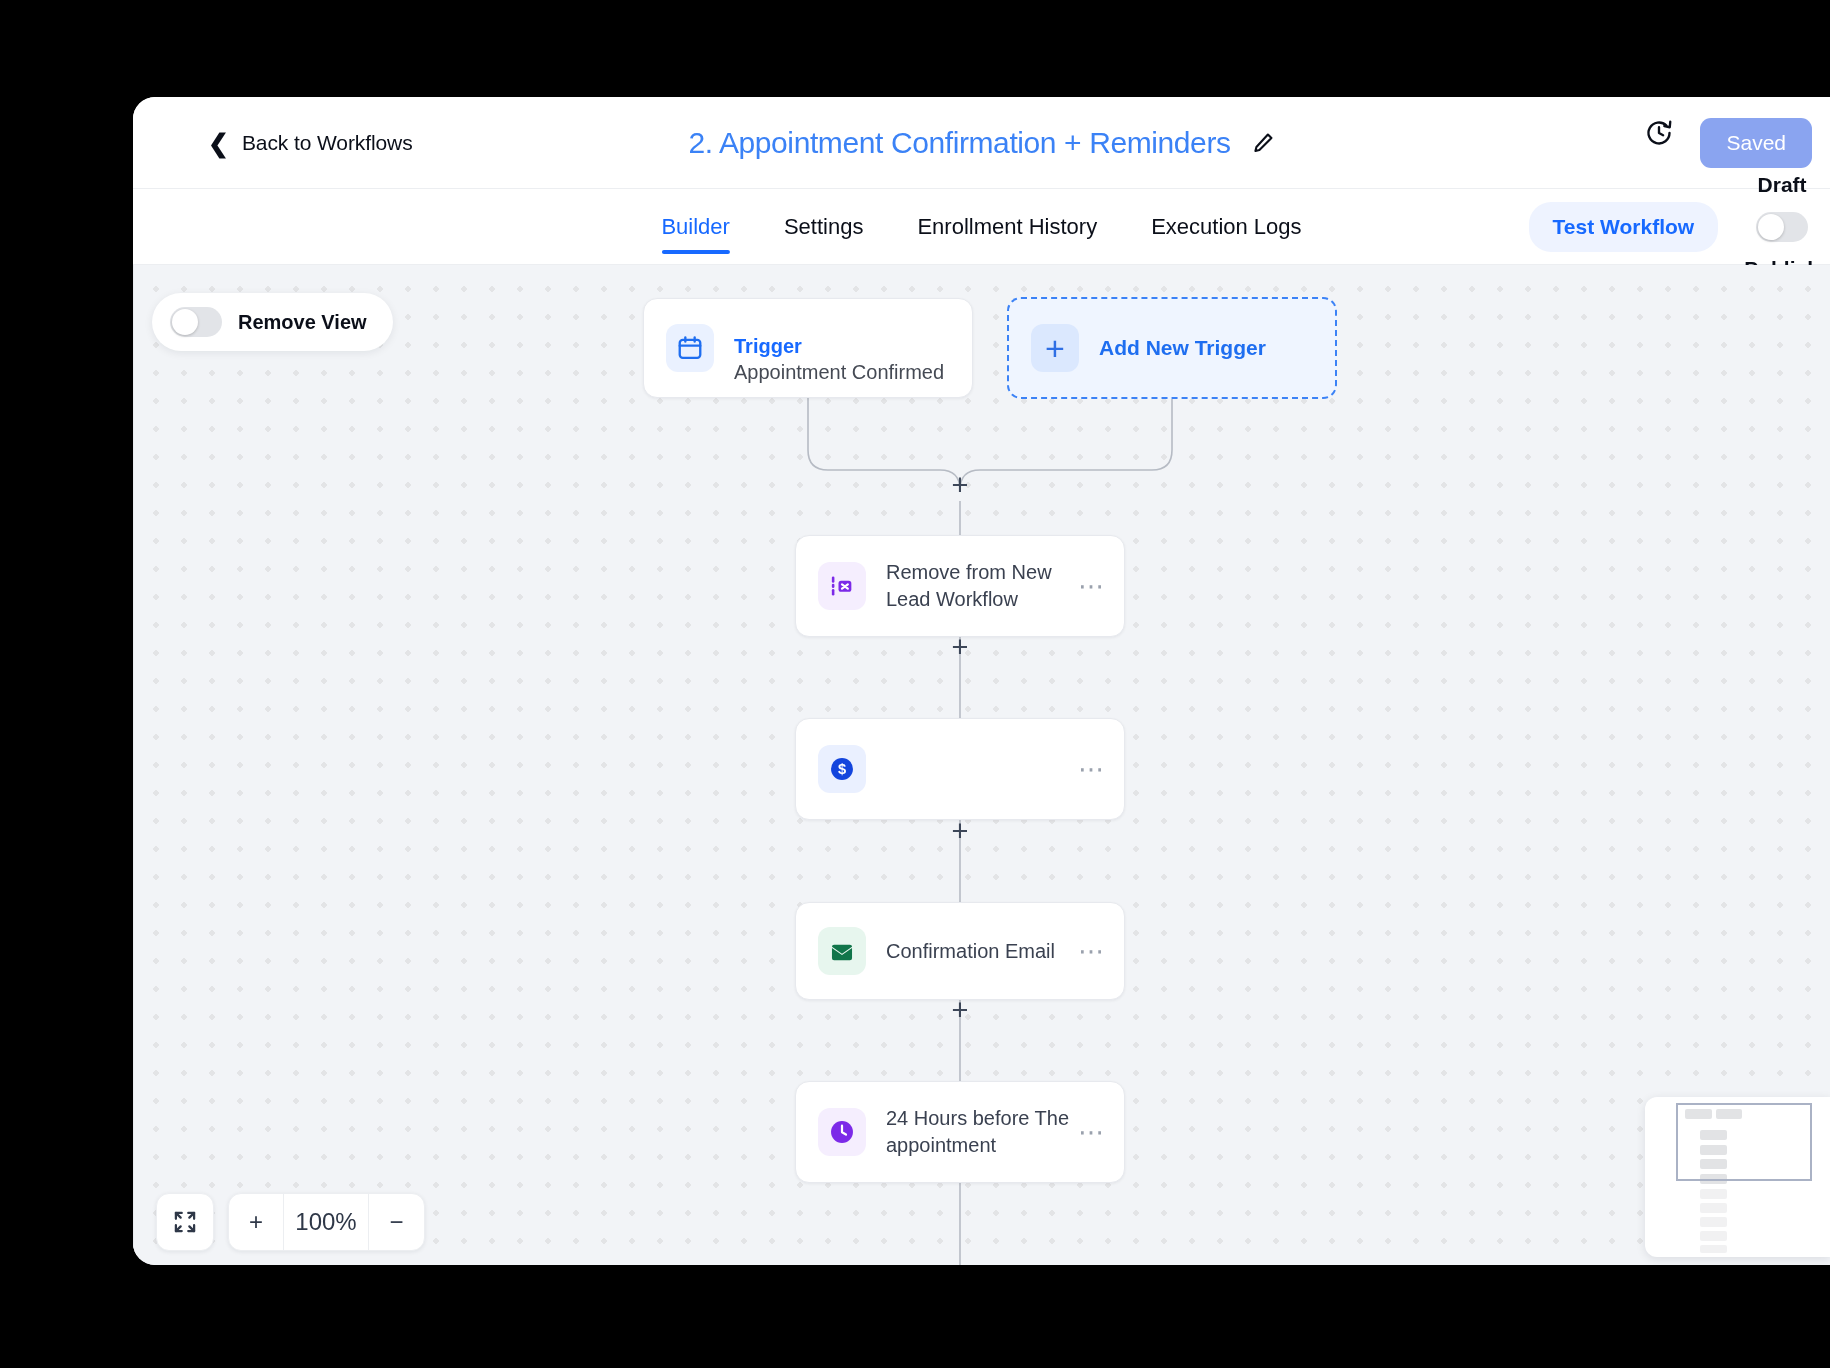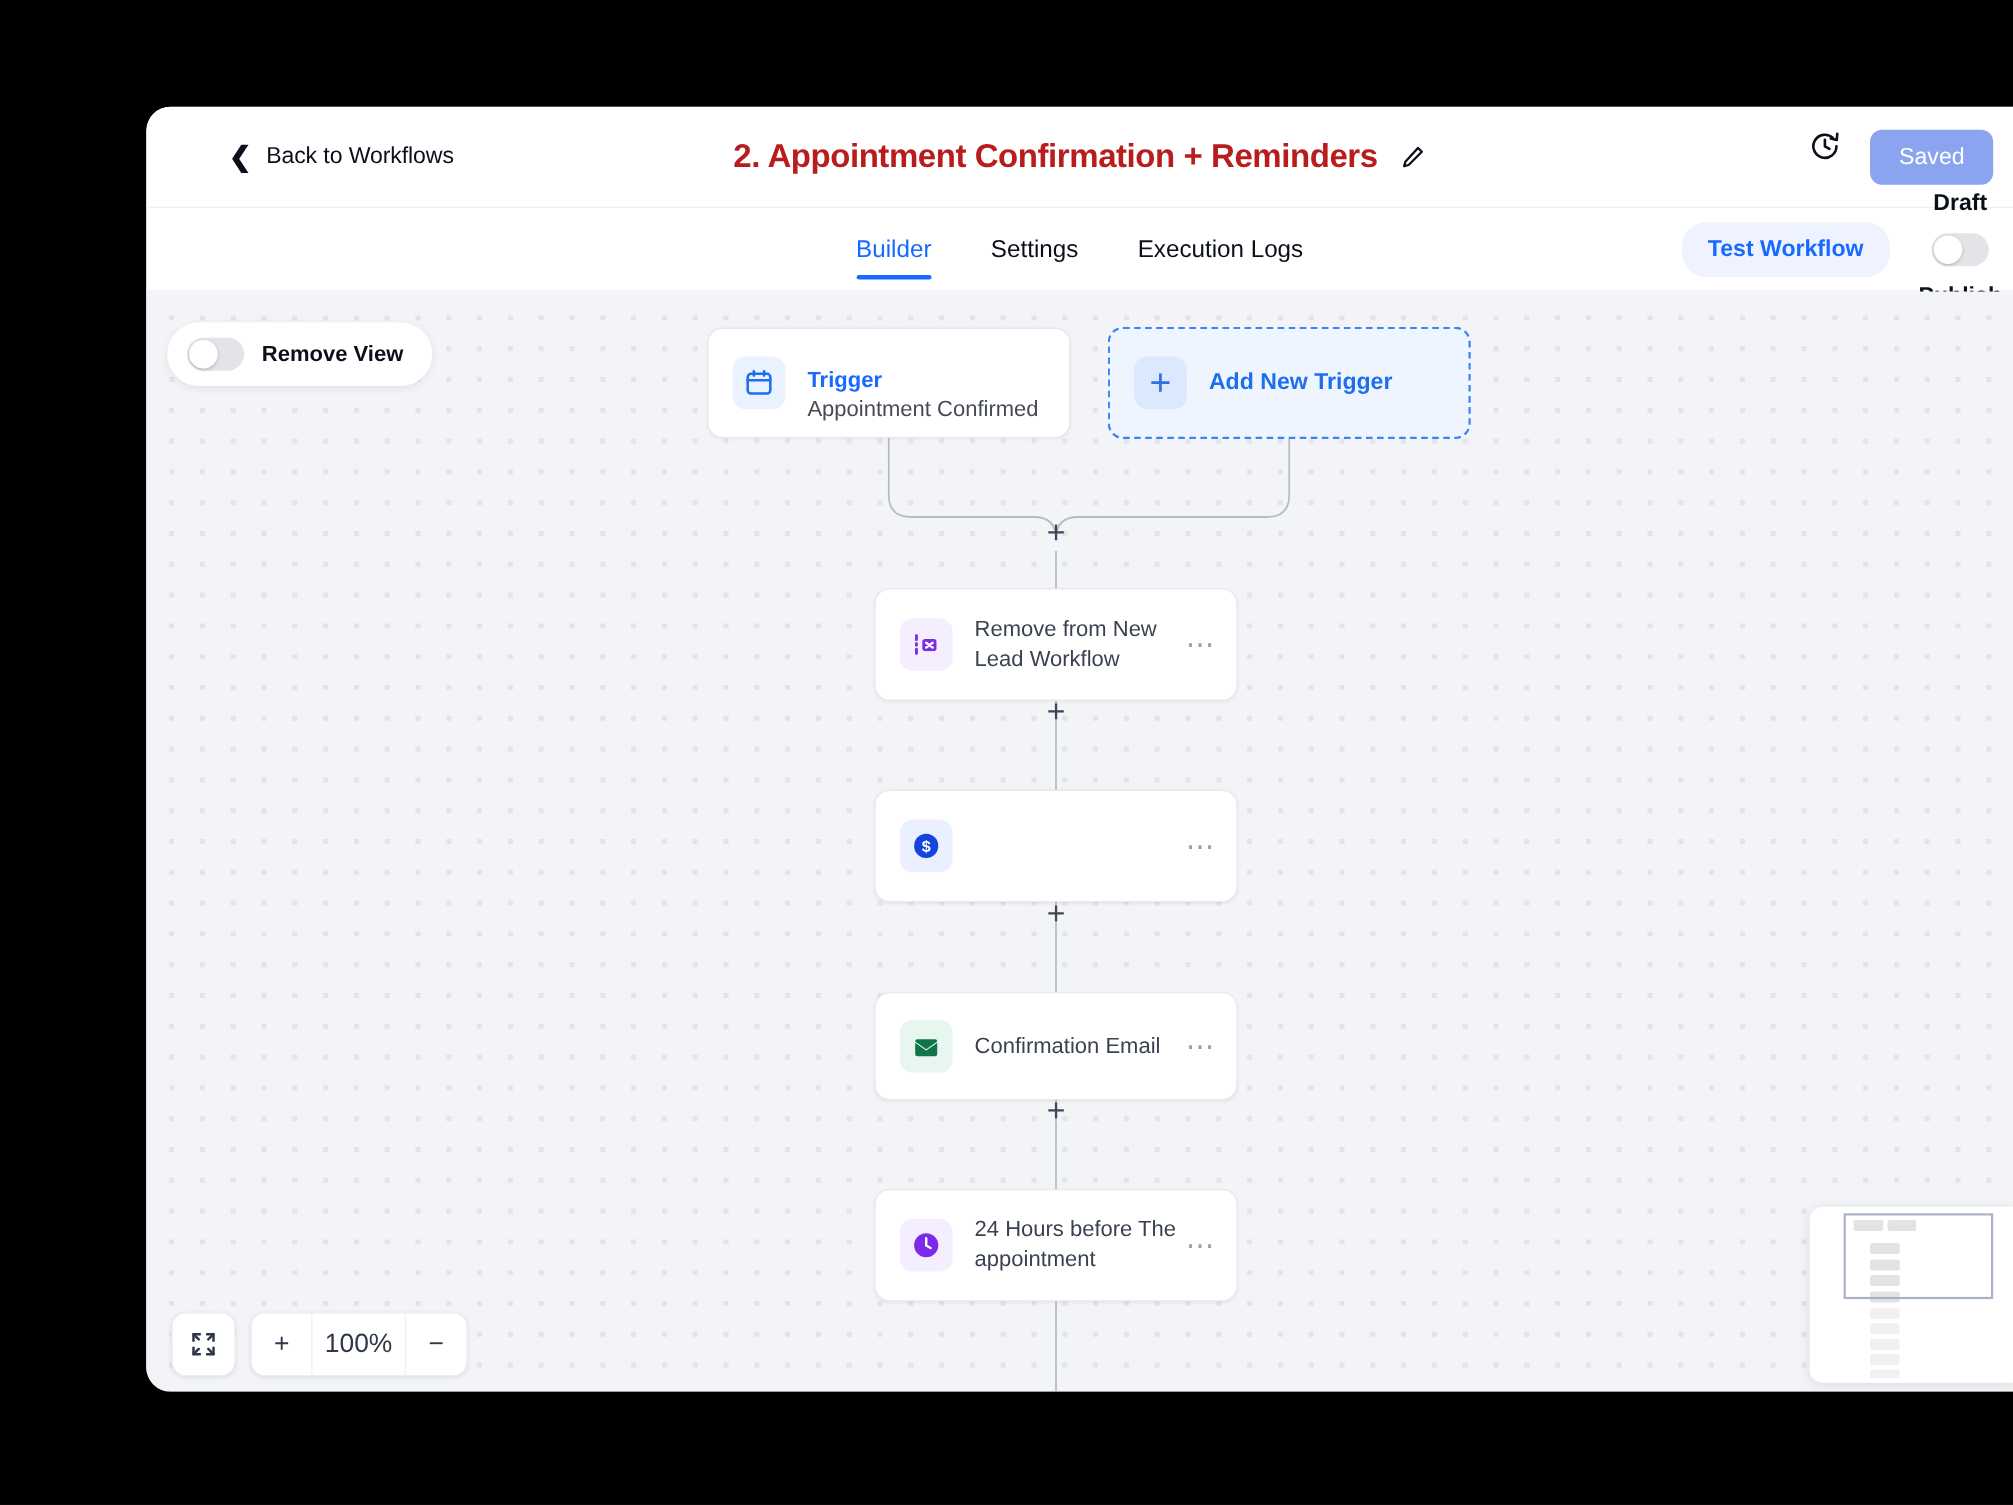--- a/index.html
+++ b/index.html
@@ -60,22 +60,22 @@
     left: 50%;
     top: 50%;
     transform: translate(-50%, -50%);
     display: flex;
     align-items: center;
     gap: 20px;
     white-space: nowrap;
   }
   #page-title-wrap .title {
     font-size: 30px;
-    font-weight: 700;
-    color: #b91c1c;
+    font-weight: 400;
+    color: #3b82f6;
     letter-spacing: -0.4px;
   }
   #edit-title-icon { cursor: pointer; display: flex; }
 
   #header-right {
     position: absolute;
     right: 18px;
     top: 50%;
     transform: translateY(-50%);
     display: flex;
@@ -423,20 +423,21 @@
         </svg>
       </span>
       <button id="saved-button">Saved</button>
     </div>
   </div>
 
   <div id="tabs-bar">
     <div id="tabs">
       <div class="tab active">Builder</div>
       <div class="tab">Settings</div>
+      <div class="tab">Enrollment History</div>
       <div class="tab">Execution Logs</div>
     </div>
 
     <div id="tabs-right">
       <button id="test-workflow-button">Test Workflow</button>
       <div id="publish-toggle-group">
         <span class="lbl">Draft</span>
         <div class="toggle">
           <div class="knob"></div>
         </div>

